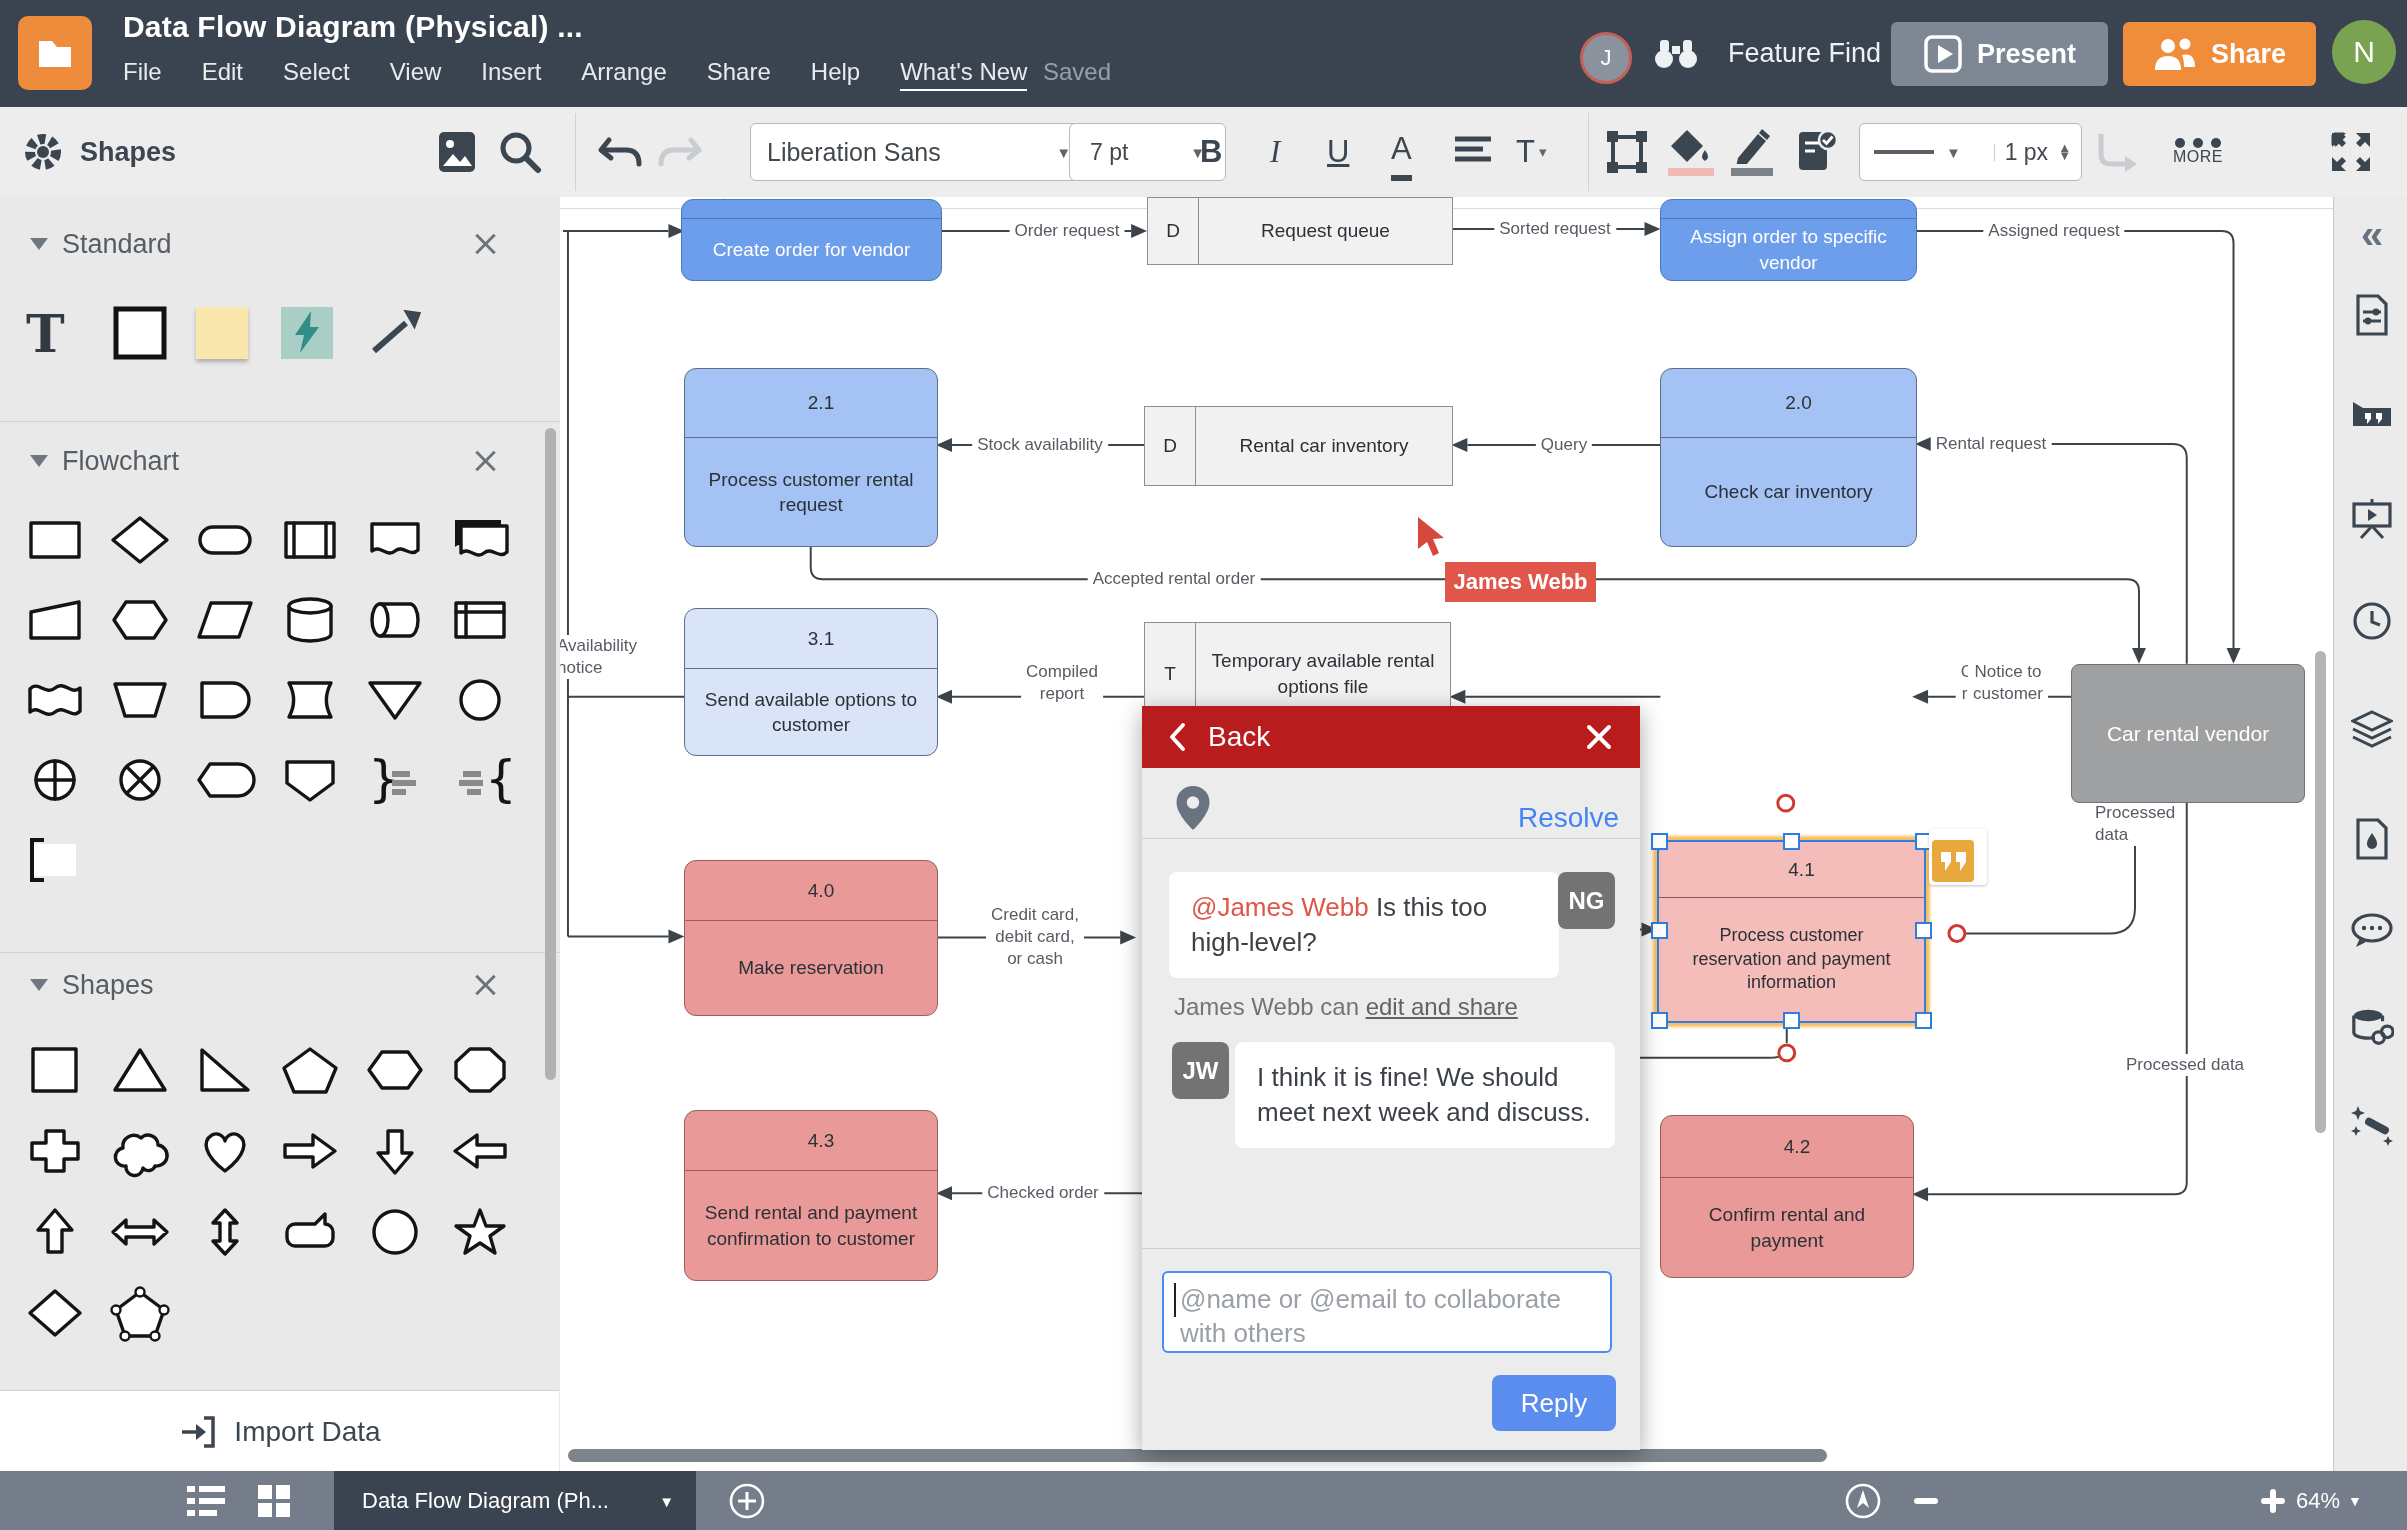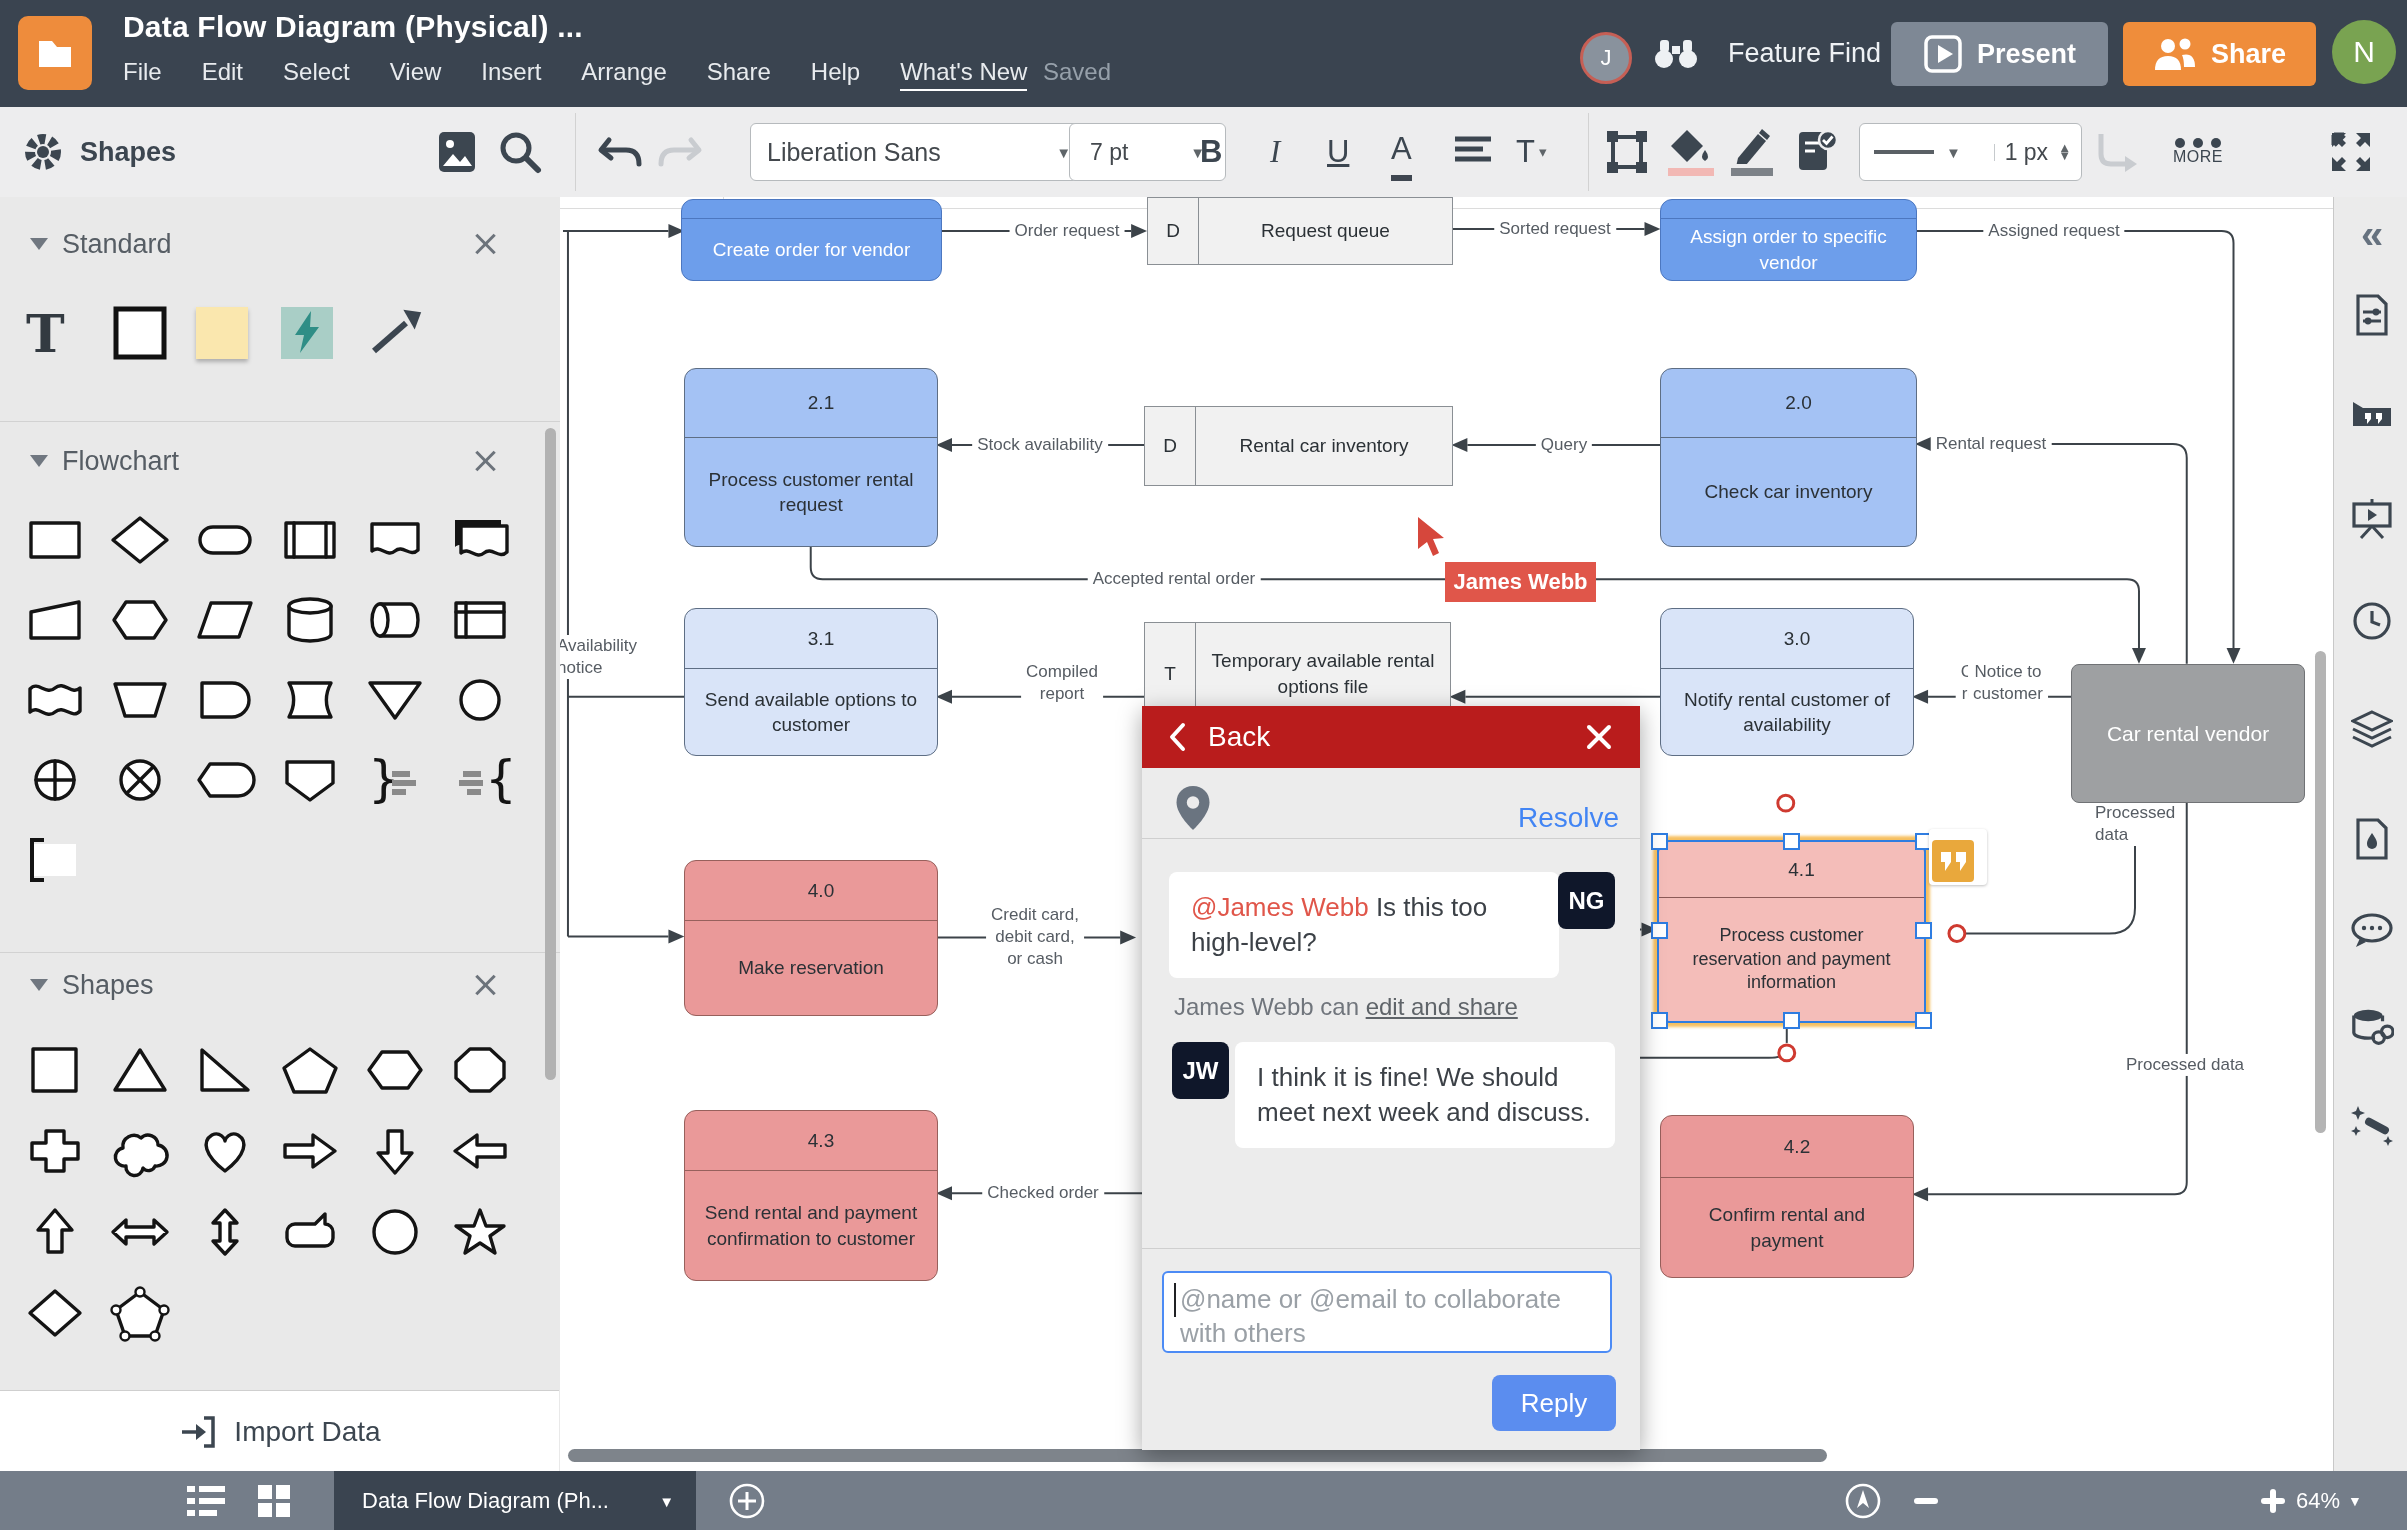--- a/index.html
+++ b/index.html
@@ -72,21 +72,21 @@
   #jw-label{left:885px;top:365px;width:151px;height:40px;background:#e0564a;color:#fff;font-weight:700;font-size:22px;display:flex;align-items:center;justify-content:center;}
   #cv-vscroll{left:1755px;top:454px;width:11px;height:482px;background:#b4b4b4;border-radius:6px;}
   #cv-hscroll{left:8px;top:1252px;width:1259px;height:13px;background:#7e848b;border-radius:7px;}
   
   #panel{left:582px;top:509px;width:498px;height:744px;background:#ececec;box-shadow:0 6px 22px rgba(0,0,0,.35);z-index:40;}
   #panel-hdr{left:0;top:0;width:498px;height:62px;background:#b91c1c;color:#fff;display:flex;align-items:center;}
   #back-label{font-size:28px;}
   #resolve{left:376px;top:96px;color:#4285f4;font-size:28px;}
   #pin-row-div{left:0;top:132px;width:498px;height:1px;background:#cfcfcf;}
   .bubble{position:absolute;background:#fff;border-radius:8px;color:#3c4147;font-size:26px;line-height:1.35;padding:18px 22px;box-sizing:border-box;}
-  .avatar-sq{position:absolute;width:57px;height:57px;border-radius:8px;background:#0f172a;color:#fff;font-size:24px;font-weight:700;display:flex;align-items:center;justify-content:center;}
+  .avatar-sq{position:absolute;width:57px;height:57px;border-radius:8px;background:#737373;color:#fff;font-size:24px;font-weight:700;display:flex;align-items:center;justify-content:center;}
   #perm{left:32px;top:287px;color:#70757c;font-size:24px;}
   #perm u{color:#5f6469;}
   #inp-div{left:0;top:542px;width:498px;height:1px;background:#cfcfcf;}
   #reply-input{left:20px;top:565px;width:450px;height:82px;background:#fff;border:2px solid #4c8bf5;border-radius:6px;box-sizing:border-box;padding:10px 16px;color:#9aa0a6;font-size:26px;line-height:1.3;}
   #caret-bar{left:32px;top:577px;width:2px;height:34px;background:#202124;}
   #reply-btn{left:350px;top:669px;width:124px;height:56px;background:#5b8def;border-radius:8px;color:#fff;font-size:26px;display:flex;align-items:center;justify-content:center;}
   
   #dock{left:2333px;top:197px;width:75px;height:1274px;background:#ebebeb;border-left:1px solid #c8c8c8;}
   .dock-ic{position:absolute;left:16px;width:44px;height:44px;display:flex;align-items:center;justify-content:center;color:#3c4650;}
   
@@ -724,24 +724,20 @@
     </div>
 
     <div class="node n-xlblue" style="left:124px;top:411px;width:252px;height:146px">
       <div class="num" style="height:59px">3.1</div>
       <div class="body">Send available options to customer</div>
     </div>
     <div class="store" style="left:584px;top:425px;width:305px;height:101px">
       <div class="prefix">T</div>
       <div class="slabel">Temporary available rental options file</div>
     </div>
-    <div class="node n-xlblue" style="left:1100px;top:411px;width:252px;height:146px">
-      <div class="num" style="height:59px">3.0</div>
-      <div class="body">Notify rental customer of availability</div>
-    </div>
     <div class="node n-gray" style="left:1511px;top:467px;width:232px;height:137px">
       <div class="body">Car rental vendor</div>
     </div>
 
     <div class="node n-salmon" style="left:124px;top:663px;width:252px;height:154px">
       <div class="num" style="height:59px">4.0</div>
       <div class="body">Make reservation</div>
     </div>
 
     <div id="sel-node" class="node n-lsalmon" style="left:1097px;top:643px;width:265px;height:179px">

